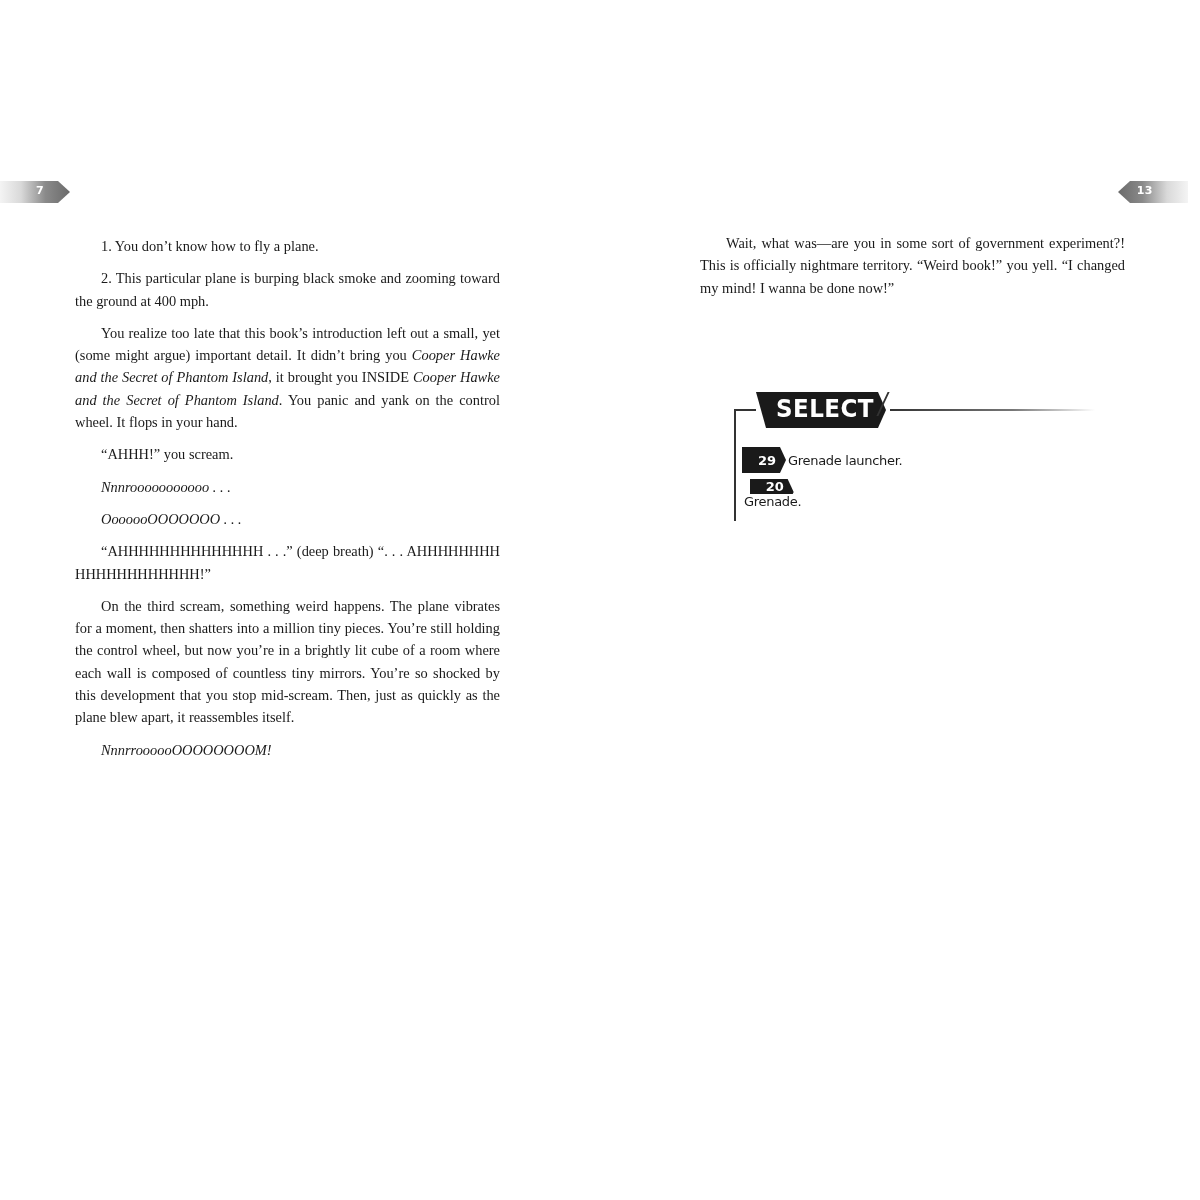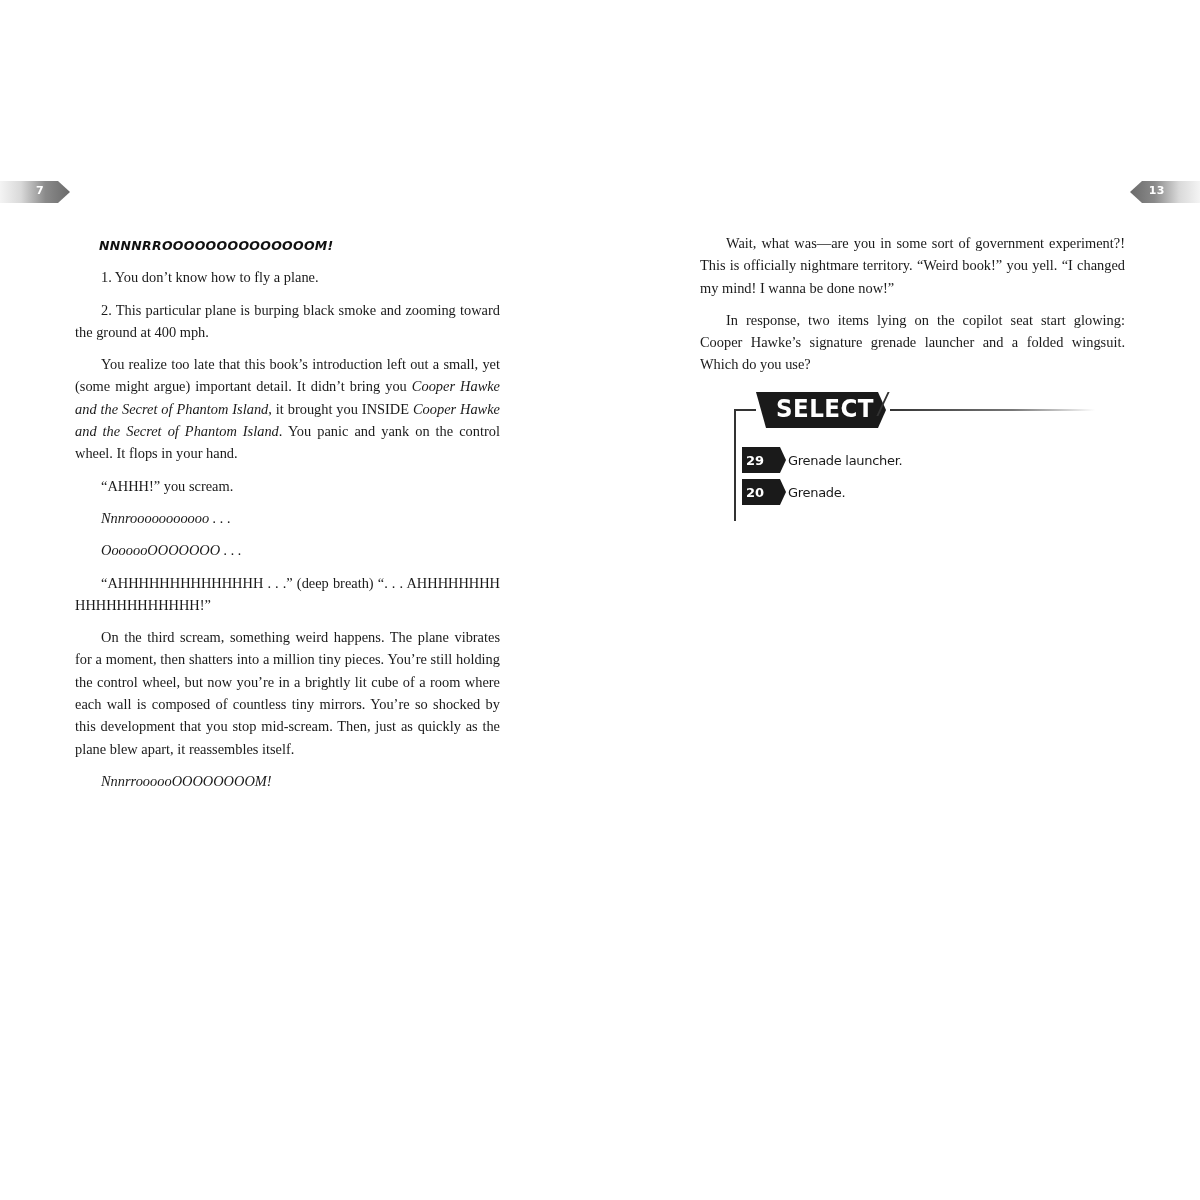--- a/index.html
+++ b/index.html
@@ -1,20 +1,20 @@
 <!DOCTYPE html>
 <html><head>
   <meta charset="utf-8">
   <style>
     html, body { margin: 0; padding: 0; background: #ffffff; }
     body { width: 1200px; height: 1200px; position: relative; overflow: hidden; font-family: "Liberation Serif", "DejaVu Serif", serif; color: #1a1a1a; }
 
     .page-tab { position: absolute; top: 181px; height: 22px; }
     .page-tab-left { left: 0; width: 70px; }
-    .page-tab-right { right: 0; width: 70px; }
+    .page-tab-right { right: 12px; width: 70px; }
     .tab-shape-left {
       position: absolute; left: 0; top: 0; width: 70px; height: 22px;
       background: linear-gradient(to right, #f4f4f4 0%, #d9d9d9 30%, #8a8a8a 65%, #6a6a6a 100%);
       clip-path: polygon(0 0, 58px 0, 70px 11px, 58px 22px, 0 22px);
     }
     .tab-shape-right {
       position: absolute; right: 0; top: 0; width: 70px; height: 22px;
       background: linear-gradient(to left, #f4f4f4 0%, #d9d9d9 30%, #8a8a8a 65%, #6a6a6a 100%);
       clip-path: polygon(12px 0, 70px 0, 70px 22px, 12px 22px, 0 11px);
     }
@@ -52,60 +52,58 @@
     .select-label {
       position: absolute; left: 42px; top: 2px; font-family: "DejaVu Sans", sans-serif;
       font-weight: bold; font-size: 25px; color: #ffffff; letter-spacing: 0.5px; transform: scaleX(0.92); transform-origin: left;
     }
     .select-hline-right {
       position: absolute; left: 156px; top: 17px; width: 205px; height: 2px;
       background: linear-gradient(to right, #333 0%, #777 60%, #ffffff 100%);
     }
     .option { position: absolute; left: 8px; height: 26px; display: flex; align-items: center; cursor: pointer; }
     .option-1 { top: 55px; }
-    .option-2 { top: 87px; }
+    .option-2 { top: 87px; flex-direction: column; }
     .option-num {
       width: 44px; height: 26px; background: #1a1a1a; color: #fff;
       font-family: "DejaVu Sans", sans-serif; font-weight: bold; font-size: 13px;
-      display: flex; align-items: center; padding-left: 4px; box-sizing: border-box;
+      display: flex; align-items: center; padding-left: 16px; box-sizing: border-box;
       clip-path: polygon(0 0, 38px 0, 44px 13px, 38px 26px, 0 26px);
     }
     .option-text {
       margin-left: 2px; font-family: "DejaVu Sans", sans-serif; font-size: 13px; color: #1a1a1a; letter-spacing: -0.3px;
     }
   </style>
 </head>
 <body>
 
 <div class="page-tab page-tab-left">
   <div class="tab-shape-left"></div>
   <span class="tab-num">7</span>
 </div>
 
 <div class="page-tab page-tab-right">
   <div class="tab-shape-right"></div>
   <span class="tab-num">13</span>
 </div>
 
 <div class="column col-left">
-  <div class="heading">NNNNRROOOOOOOOOOOOOOM!</div>
   <p>1. You don’t know how to fly a plane.</p>
   <p>2. This particular plane is burping black smoke and zooming toward the ground at 400 mph.</p>
   <p><span>You realize too late that this book’s introduction left out a small, yet (some might argue) important detail. It didn’t bring you </span><span class="ital">Cooper Hawke and the Secret of Phantom Island</span><span>, it brought you INSIDE </span><span class="ital">Cooper Hawke and the Secret of Phantom Island</span><span>. You panic and yank on the control wheel. It flops in your hand.</span></p>
   <p>“AHHH!” you scream.</p>
   <p class="ital">Nnnrooooooooooo . . .</p>
   <p class="ital">OoooooOOOOOOO . . .</p>
   <p style="word-break: break-all;">“AHHHHHHHHHHHHHH . . .” (deep breath) “. . . AHHHHHHHHHHHHHHHHHHHH!”</p>
   <p>On the third scream, something weird happens. The plane vibrates for a moment, then shatters into a million tiny pieces. You’re still holding the control wheel, but now you’re in a brightly lit cube of a room where each wall is composed of countless tiny mirrors. You’re so shocked by this development that you stop mid-scream. Then, just as quickly as the plane blew apart, it reassembles itself.</p>
   <p class="ital">NnnrroooooOOOOOOOOM!</p>
 </div>
 
 <div class="column col-right">
   <p>Wait, what was—are you in some sort of government experiment?! This is officially nightmare territory. “Weird book!” you yell. “I changed my mind! I wanna be done now!”</p>
-  <p>In response, two items lying on the copilot seat start glowing: Cooper Hawke’s signature grenade launcher and a folded wingsuit. Which do you use?</p>
 </div>
 
 <div class="select-block">
   <div class="select-vline"></div>
   <div class="select-hline-left"></div>
   <div class="select-badge"></div>
   <div class="select-badge-edge"></div>
   <span class="select-label">SELECT</span>
   <div class="select-hline-right"></div>
 

